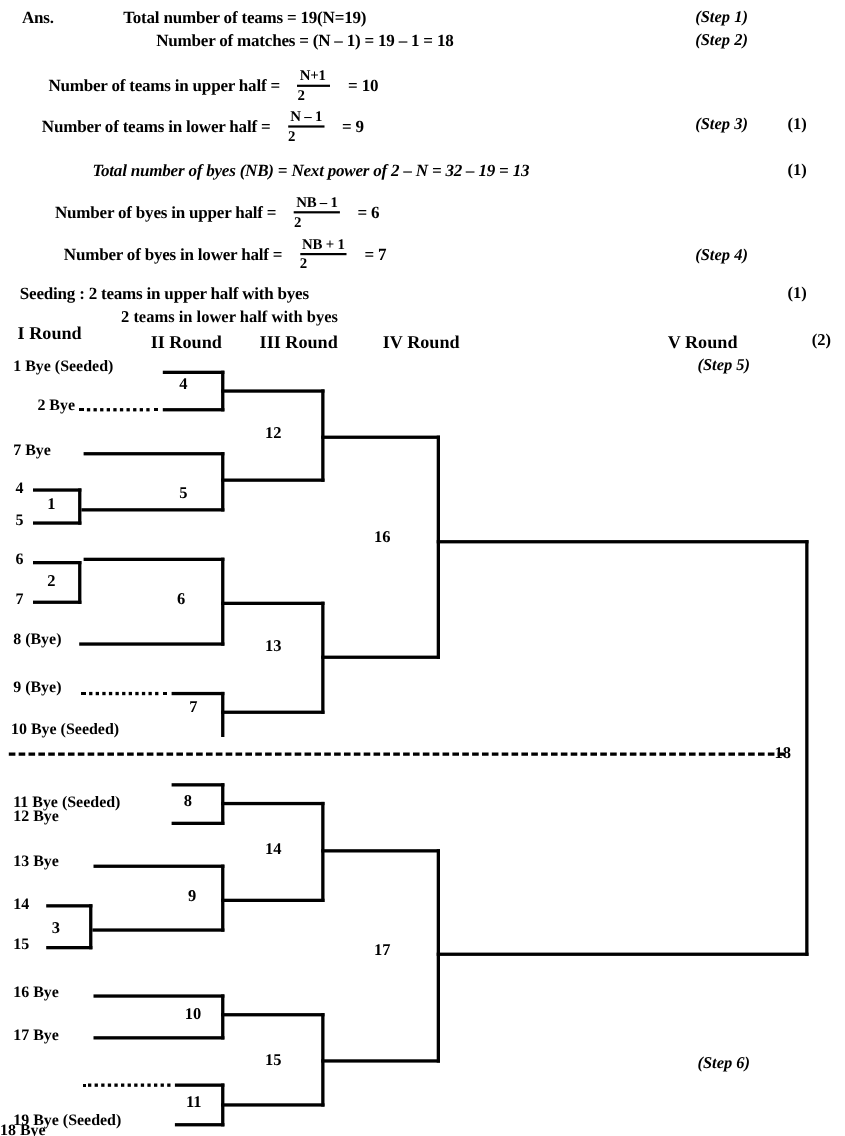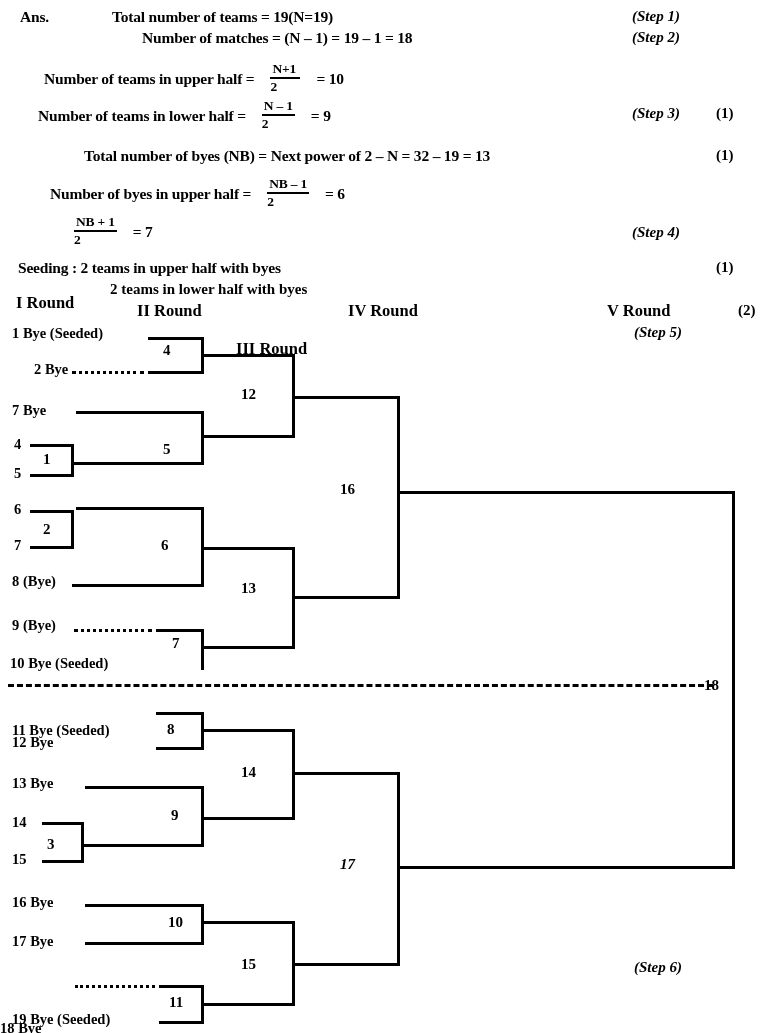--- a/index.html
+++ b/index.html
@@ -74,50 +74,51 @@
   <span class="frac">
     <span class="num">N – 1</span>
     <span class="bar"></span>
     <span class="den">2</span>
   </span>
   <span>= 9</span>
 </div>
 <div class="abs step" style="left:632px;top:105px;">(Step 3)</div>
 <div class="abs mark" style="left:716px;top:105px;">(1)</div>
 
-<div class="abs sol" style="left:84px;top:147px;">Total number of byes (NB) = Next power of 2 – N = 32 – 19 = 13</div>
+<div class="abs sol" style="left:84px;top:147px;font-style:italic;">Total number of byes (NB) = Next power of 2 – N = 32 – 19 = 13</div>
 <div class="abs mark" style="left:716px;top:147px;">(1)</div>
 
 <div class="abs sol" style="left:50px;top:178px;display:flex;align-items:center;">
   <span>Number of byes in upper half =</span>
   <span class="frac">
     <span class="num">NB – 1</span>
     <span class="bar"></span>
     <span class="den">2</span>
   </span>
   <span>= 6</span>
 </div>
 
 <div class="abs sol" style="left:58px;top:216px;display:flex;align-items:center;">
+  <span>Number of byes in lower half =</span>
   <span class="frac">
     <span class="num">NB + 1</span>
     <span class="bar"></span>
     <span class="den">2</span>
   </span>
   <span>= 7</span>
 </div>
 <div class="abs step" style="left:632px;top:224px;">(Step 4)</div>
 
 <div class="abs sol" style="left:18px;top:259px;">Seeding :  2 teams in upper half with byes</div>
 <div class="abs mark" style="left:716px;top:259px;">(1)</div>
 <div class="abs sol-sm" style="left:110px;top:281px;">2 teams in lower half with byes</div>
 
 <div class="rhead" style="left:16px;top:293px;">I Round</div>
 <div class="rhead" style="left:137px;top:301px;">II Round</div>
-<div class="rhead" style="left:236px;top:301px;margin-top:38px;">III Round</div>
+<div class="rhead" style="left:236px;top:301px;">III Round</div>
 <div class="rhead" style="left:348px;top:301px;">IV Round</div>
 <div class="rhead" style="left:607px;top:301px;">V Round</div>
 <div class="abs mark" style="left:738px;top:302px;">(2)</div>
 <div class="abs step" style="left:634px;top:324px;">(Step 5)</div>
 <div class="abs step" style="left:634px;top:959px;">(Step 6)</div>
 
 <div class="team" style="left:12px;top:325px;">1 Bye (Seeded)</div>
 <div class="team" style="left:12px;top:361px;margin-left:22px;">2 Bye</div>
 <div class="team" style="left:12px;top:402px;">7 Bye</div>
 <div class="team" style="left:14px;top:436px;">4</div>
@@ -146,21 +147,21 @@
 <div class="mnum" style="left:172px;top:635px;">7</div>
 <div class="mnum" style="left:167px;top:721px;">8</div>
 <div class="mnum" style="left:171px;top:807px;">9</div>
 <div class="mnum" style="left:168px;top:914px;">10</div>
 <div class="mnum" style="left:169px;top:994px;">11</div>
 <div class="mnum" style="left:241px;top:386px;">12</div>
 <div class="mnum" style="left:241px;top:580px;">13</div>
 <div class="mnum" style="left:241px;top:764px;">14</div>
 <div class="mnum" style="left:241px;top:956px;">15</div>
 <div class="mnum" style="left:340px;top:481px;">16</div>
-<div class="mnum" style="left:340px;top:856px;font-style:italic;">17</div>
+<div class="mnum" style="left:340px;top:856px;">17</div>
 <div class="mnum" style="left:704px;top:677px;">18</div>
 
 <div class="hl" style="left:148px;top:337px;width:56px;"></div>
 <div class="dotline" style="left:72px;top:371px;width:72px;"></div>
 <div class="hl" style="left:148px;top:371px;width:56px;"></div>
 <div class="vl" style="left:201px;top:337px;height:37px;"></div>
 
 <div class="hl" style="left:30px;top:444px;width:44px;"></div>
 <div class="hl" style="left:30px;top:474px;width:44px;"></div>
 <div class="vl" style="left:71px;top:444px;height:33px;"></div>

